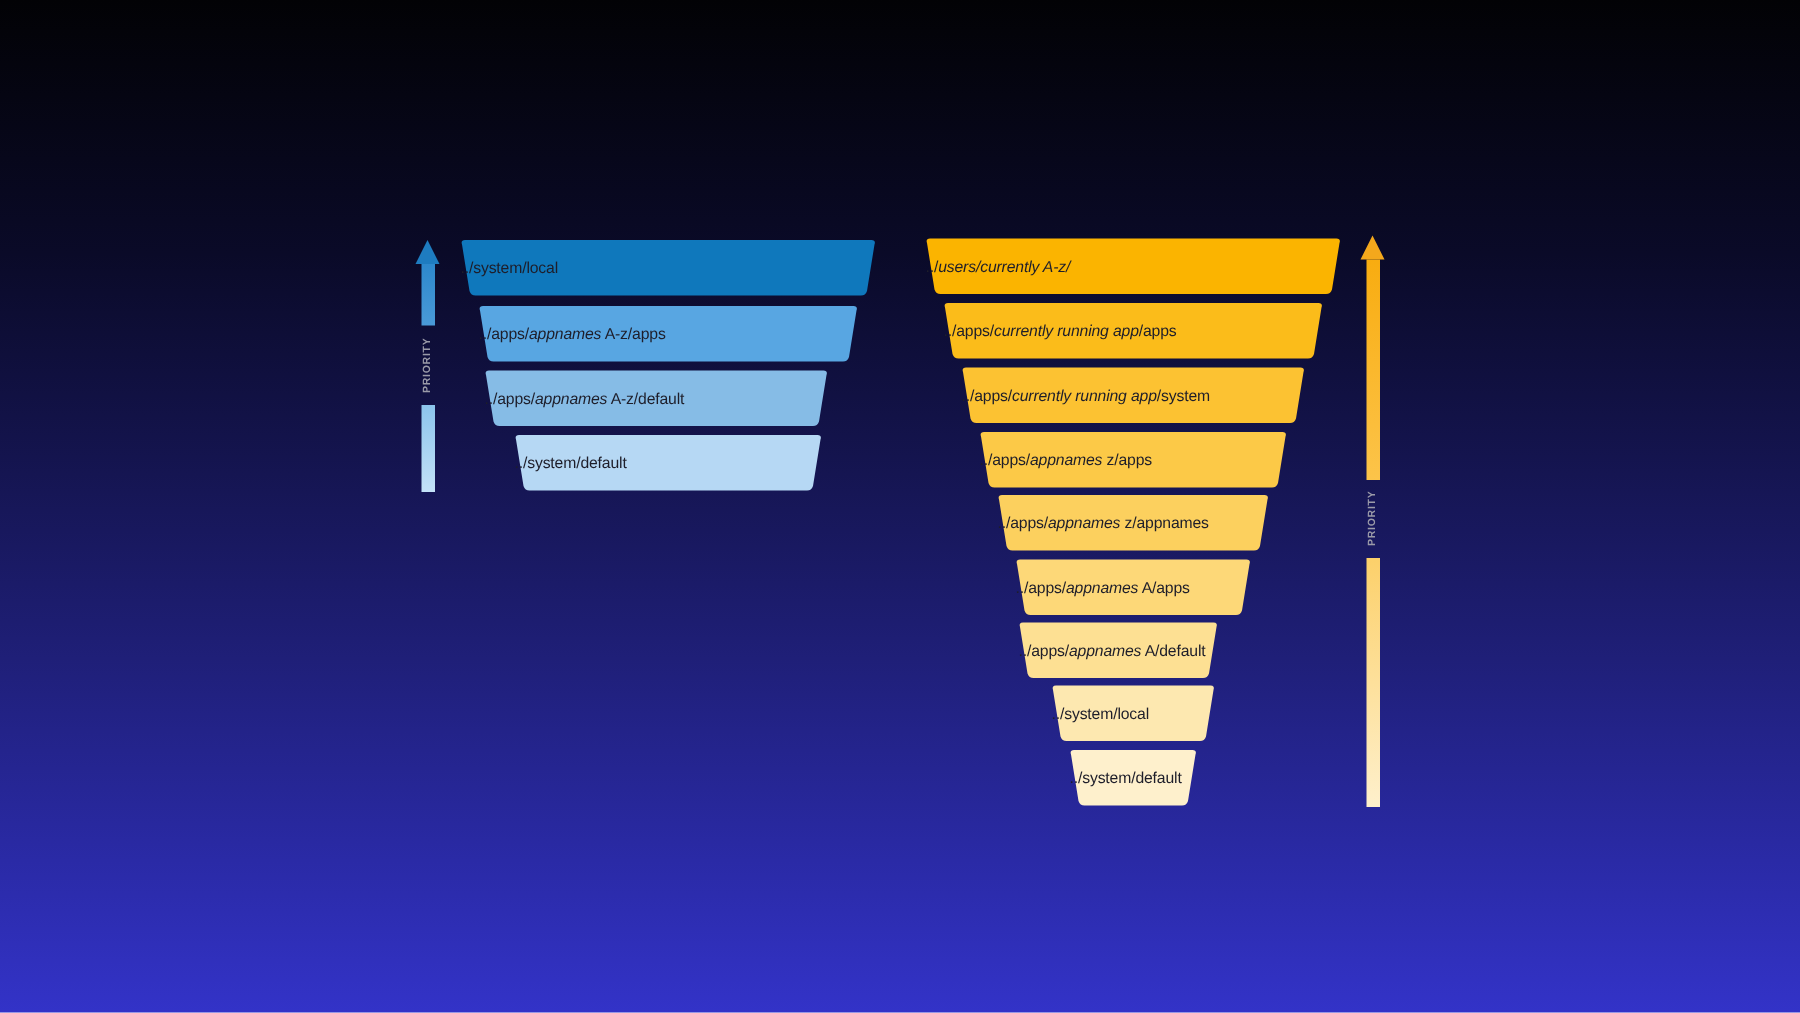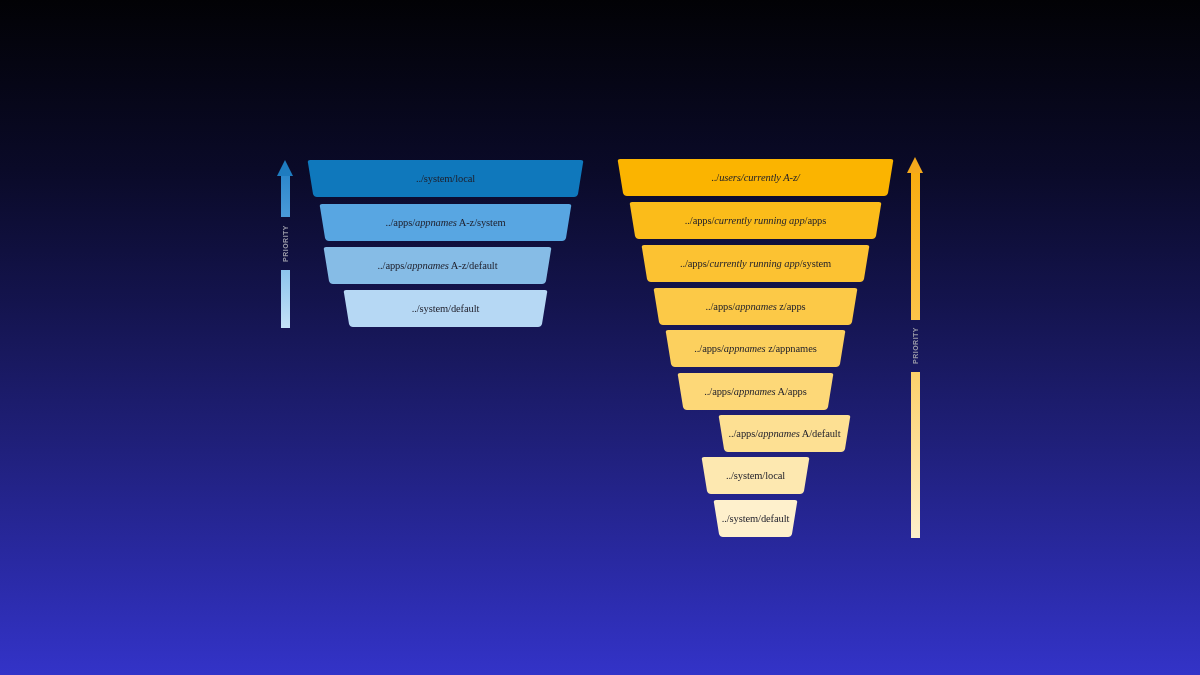--- a/index.html
+++ b/index.html
@@ -3,22 +3,22 @@
   <meta charset="utf-8">
   <style>
     html, body { margin: 0; padding: 0; }
     body {
       width: 1200px; height: 675px; overflow: hidden; position: relative;
       background: linear-gradient(to bottom, #020205 0%, #0a0a28 25%, #14144e 45%, #1f1f78 65%, #2a2aa6 85%, #3333c8 100%);
       font-family: "Liberation Sans", "DejaVu Sans", sans-serif;
     }
     .bar {
       position: absolute; height: 37px;
-      display: flex; align-items: center; justify-content: center;
-      font-size: 10.5px; color: #1e1e2a; white-space: nowrap; font-family: Liberation Serif, serif;
+      display: flex; align-items: center; 
+      font-size: 10.5px; color: #1e1e2a; white-space: nowrap;
     }
     .bar svg.shape { position: absolute; left: 0; top: 0; width: 100%; height: 100%; overflow: visible; }
     .bar .label { position: relative; z-index: 1; letter-spacing: -0.1px; }
     .bar .label i { font-style: italic; }
     .arrow { position: absolute; }
     .arrow .head { position: absolute; width: 0; height: 0; border-left: 8px solid transparent; border-right: 8px solid transparent; }
     .arrow .shaft { position: absolute; }
     .prio {
       position: absolute; font-size: 7px; font-weight: bold; color: #9a9aa8;
       letter-spacing: 0.5px; transform: rotate(-90deg); transform-origin: center center;
@@ -39,21 +39,21 @@
   <div class="bar" style="left:307px; top:160px; width:277px;">
     <svg class="shape" viewBox="0 0 277 37" preserveAspectRatio="none">
         <path d="M3,0 H274 Q277,0 276,3 L271,34 Q270,37 267,37 H10 Q7,37 6,34 L1,3 Q0,0 3,0 Z" fill="#0f78bc"></path>
       </svg>
     <span class="label"><span>../system/local</span><i></i><span></span></span>
   </div>
   <div class="bar" style="left:319px; top:204px; width:253px;">
     <svg class="shape" viewBox="0 0 253 37" preserveAspectRatio="none">
         <path d="M3,0 H250 Q253,0 252,3 L247,34 Q246,37 243,37 H10 Q7,37 6,34 L1,3 Q0,0 3,0 Z" fill="#58a6e2"></path>
       </svg>
-    <span class="label"><span>../apps/</span><i>appnames</i><span> A-z/system</span></span>
+    <span class="label"><span>../apps/</span><i>appnames</i><span> A-z/apps</span></span>
   </div>
   <div class="bar" style="left:323px; top:247px; width:229px;">
     <svg class="shape" viewBox="0 0 229 37" preserveAspectRatio="none">
         <path d="M3,0 H226 Q229,0 228,3 L223,34 Q222,37 219,37 H10 Q7,37 6,34 L1,3 Q0,0 3,0 Z" fill="#86bce6"></path>
       </svg>
     <span class="label"><span>../apps/</span><i>appnames</i><span> A-z/default</span></span>
   </div>
   <div class="bar" style="left:343px; top:290px; width:205px;">
     <svg class="shape" viewBox="0 0 205 37" preserveAspectRatio="none">
         <path d="M3,0 H202 Q205,0 204,3 L199,34 Q198,37 195,37 H10 Q7,37 6,34 L1,3 Q0,0 3,0 Z" fill="#b6d8f4"></path>
@@ -92,21 +92,21 @@
         <path d="M3,0 H178 Q181,0 180,3 L175,34 Q174,37 171,37 H10 Q7,37 6,34 L1,3 Q0,0 3,0 Z" fill="#fcd05e"></path>
       </svg>
     <span class="label"><span>../apps/</span><i>appnames</i><span> z/appnames</span></span>
   </div>
   <div class="bar" style="left:677px; top:373px; width:157px;">
     <svg class="shape" viewBox="0 0 157 37" preserveAspectRatio="none">
         <path d="M3,0 H154 Q157,0 156,3 L151,34 Q150,37 147,37 H10 Q7,37 6,34 L1,3 Q0,0 3,0 Z" fill="#fdd878"></path>
       </svg>
     <span class="label"><span>../apps/</span><i>appnames</i><span> A/apps</span></span>
   </div>
-  <div class="bar" style="left:718px; top:415px; width:133px;">
+  <div class="bar" style="left:679px; top:415px; width:133px;">
     <svg class="shape" viewBox="0 0 133 37" preserveAspectRatio="none">
         <path d="M3,0 H130 Q133,0 132,3 L127,34 Q126,37 123,37 H10 Q7,37 6,34 L1,3 Q0,0 3,0 Z" fill="#fde093"></path>
       </svg>
     <span class="label"><span>../apps/</span><i>appnames</i><span> A/default</span></span>
   </div>
   <div class="bar" style="left:701px; top:457px; width:109px;">
     <svg class="shape" viewBox="0 0 109 37" preserveAspectRatio="none">
         <path d="M3,0 H106 Q109,0 108,3 L103,34 Q102,37 99,37 H10 Q7,37 6,34 L1,3 Q0,0 3,0 Z" fill="#fde8b0"></path>
       </svg>
     <span class="label"><span>../system/local</span><i></i><span></span></span>

